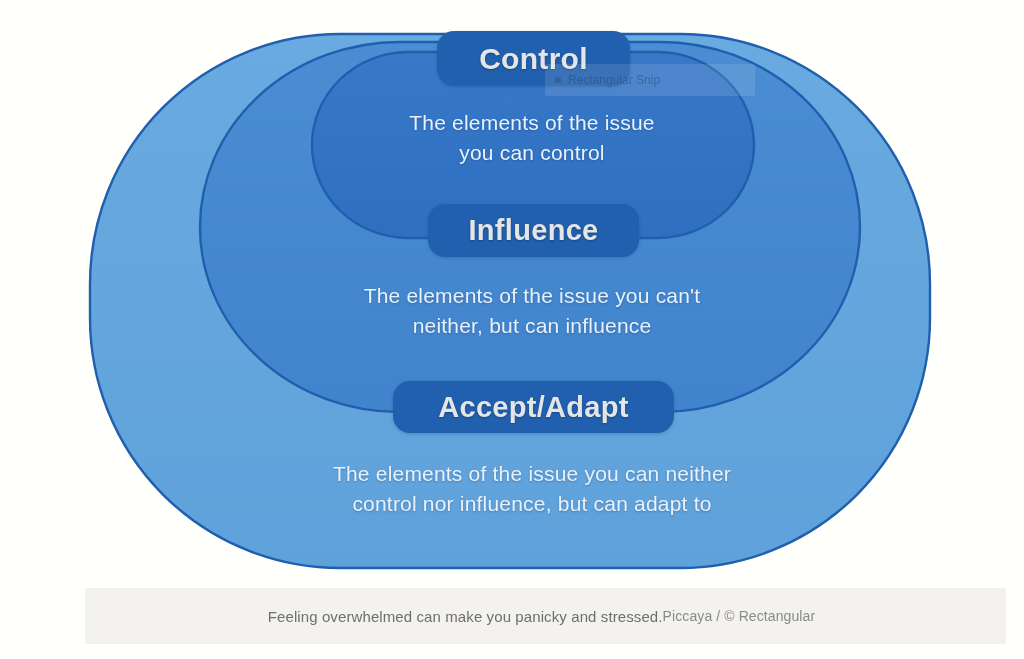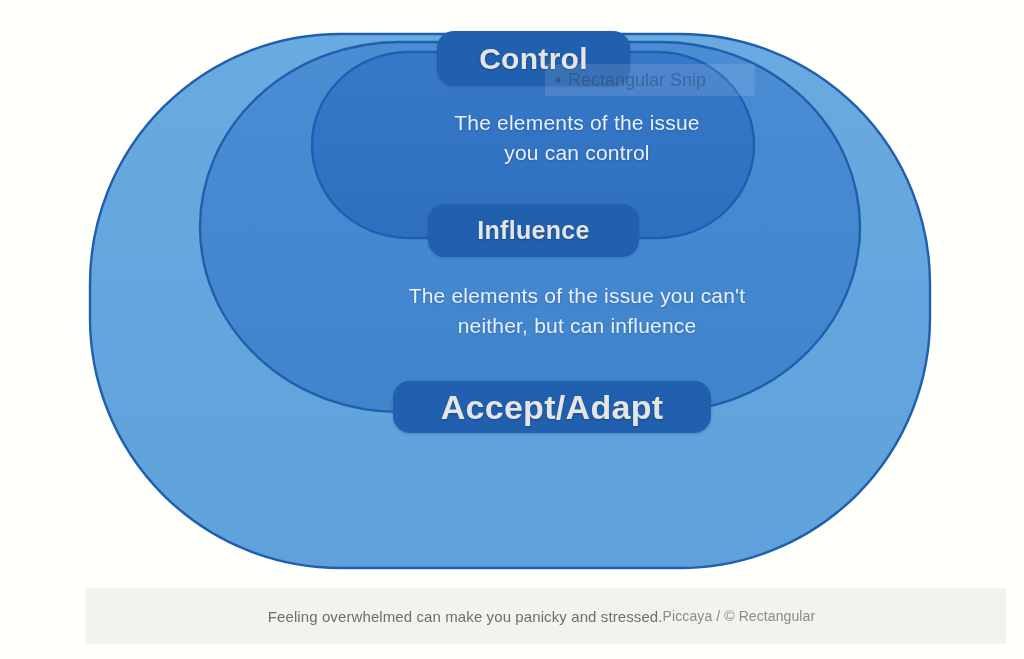--- a/index.html
+++ b/index.html
@@ -42,21 +42,20 @@
     text-align: center;
     color: #e9f2fb;
     font-family: "Liberation Sans", sans-serif;
     font-size: 21px;
     line-height: 30px;
     font-weight: 400;
     letter-spacing: .2px;
     text-shadow: 0 1px 2px rgba(20,60,110,.35);
     white-space: pre-line;
     pointer-events: none;
-    padding-left: 45px;
   }
   #control-text {
     left: 312px;
     top: 108px;
     width: 440px;
   }
   #influence-text {
     left: 282px;
     top: 281px;
     width: 500px;
@@ -87,48 +86,48 @@
     top: 31px;
     width: 193px;
     height: 55px;
     font-size: 30px;
   }
   #badge-influence {
     left: 428px;
     top: 204px;
     width: 211px;
     height: 53px;
-    font-size: 25px;
+    font-size: 29px;
   }
   #badge-accept {
     left: 393px;
     top: 381px;
-    width: 318px;
+    width: 281px;
     height: 52px;
-    font-size: 34px;
+    font-size: 29px;
     text-align: right;
   }
 
   
   #snip-overlay {
     position: absolute;
     left: 545px;
     top: 64px;
     width: 210px;
     height: 32px;
     display: flex;
     align-items: center;
     gap: 7px;
     padding-left: 10px;
     box-sizing: border-box;
     background: rgba(235,242,250,.13);
     border-radius: 2px;
     color: rgba(40,70,110,.48);
     font-family: "Liberation Sans", sans-serif;
-    font-size: 18px;
+    font-size: 12px;
     pointer-events: none;
   }
   #snip-overlay .snip-dot {
     width: 6px;
     height: 6px;
     border-radius: 50%;
     background: rgba(40,70,110,.45);
     flex: 0 0 auto;
   }
 
@@ -188,20 +187,22 @@
       <rect x="312" y="52" width="442" height="186" rx="96" ry="93" fill="url(#gIn)" stroke="#1f5fae" stroke-width="2.4"></rect>
     </svg>
   </div>
 
   <div class="ring-text" id="control-text">The elements of the issue
 you can control</div>
 
   <div class="ring-text" id="influence-text">The elements of the issue you can't
 neither, but can influence</div>
 
+  <div class="ring-text" id="accept-text">The elements of the issue you can neither
+control nor influence, but can adapt to</div>
 
   <div class="badge" id="badge-control">Control</div>
 
   <div class="badge" id="badge-influence">Influence</div>
 
   <div class="badge" id="badge-accept">Accept/Adapt</div>
 
   <div id="snip-overlay">
     <span class="snip-dot"></span>
     <span>Rectangular Snip</span>

